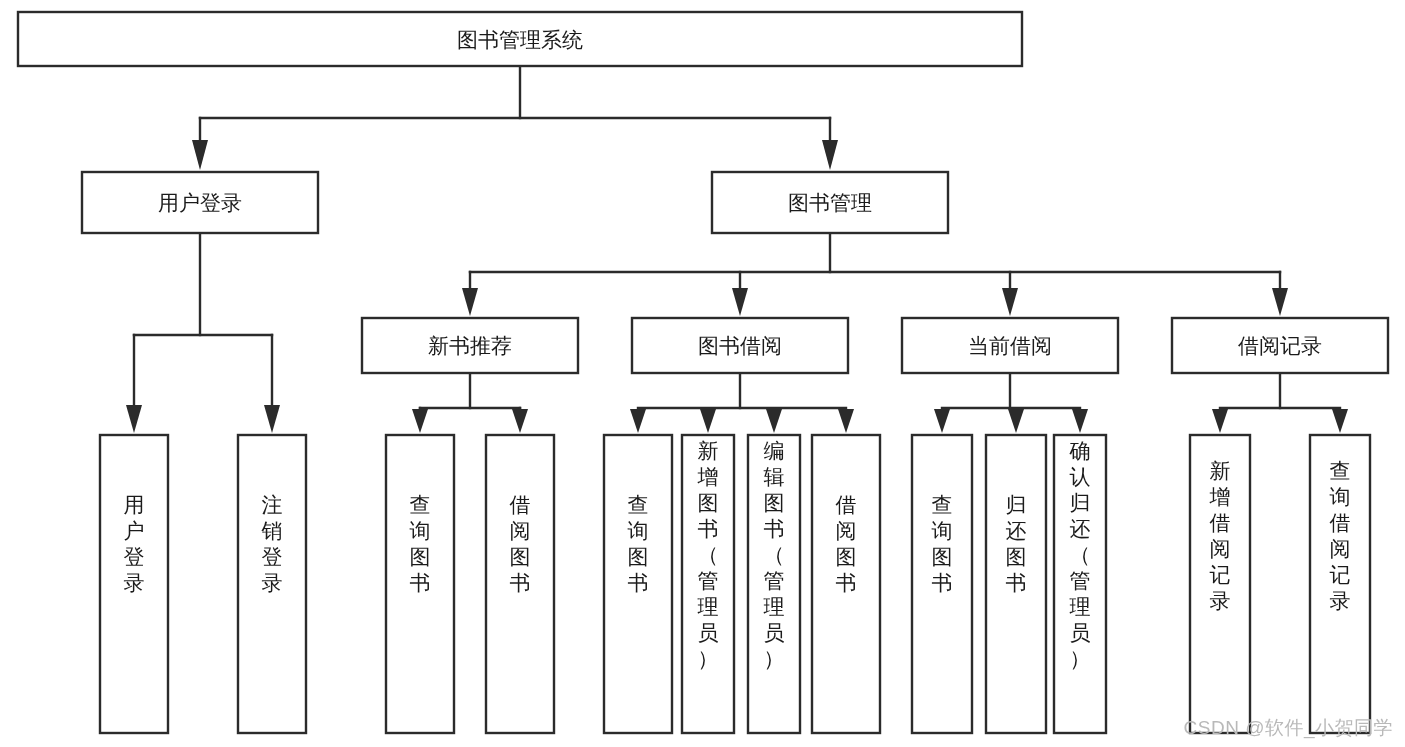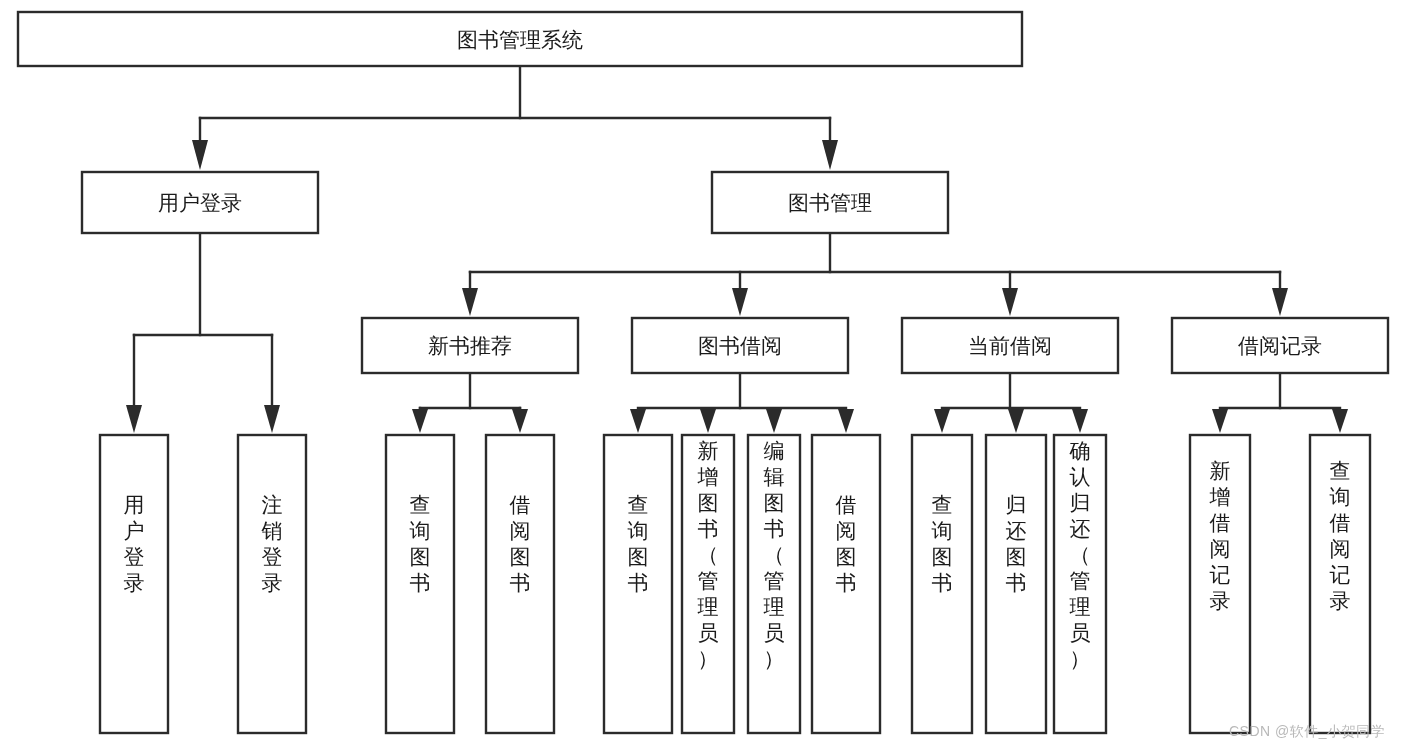--- a/index.html
+++ b/index.html
@@ -51,24 +51,24 @@
     dominant-baseline: middle;
   }
   .node-label-v {
     font-family: "Liberation Sans", "DejaVu Sans", sans-serif;
     font-size: 21px;
     fill: #1b1b1b;
     text-anchor: middle;
   }
   .watermark-text {
     position: absolute;
-    right: 20px;
+    right: 12px;
     bottom: 6px;
     font-family: "Liberation Sans", "DejaVu Sans", sans-serif;
-    font-size: 14px;
+    font-size: 19px;
     color: #b9b9b9;
     letter-spacing: 0.5px;
     white-space: nowrap;
     user-select: none;
   }
 </style>
 </head>
 <body>
 
 <div id="diagram-root">

